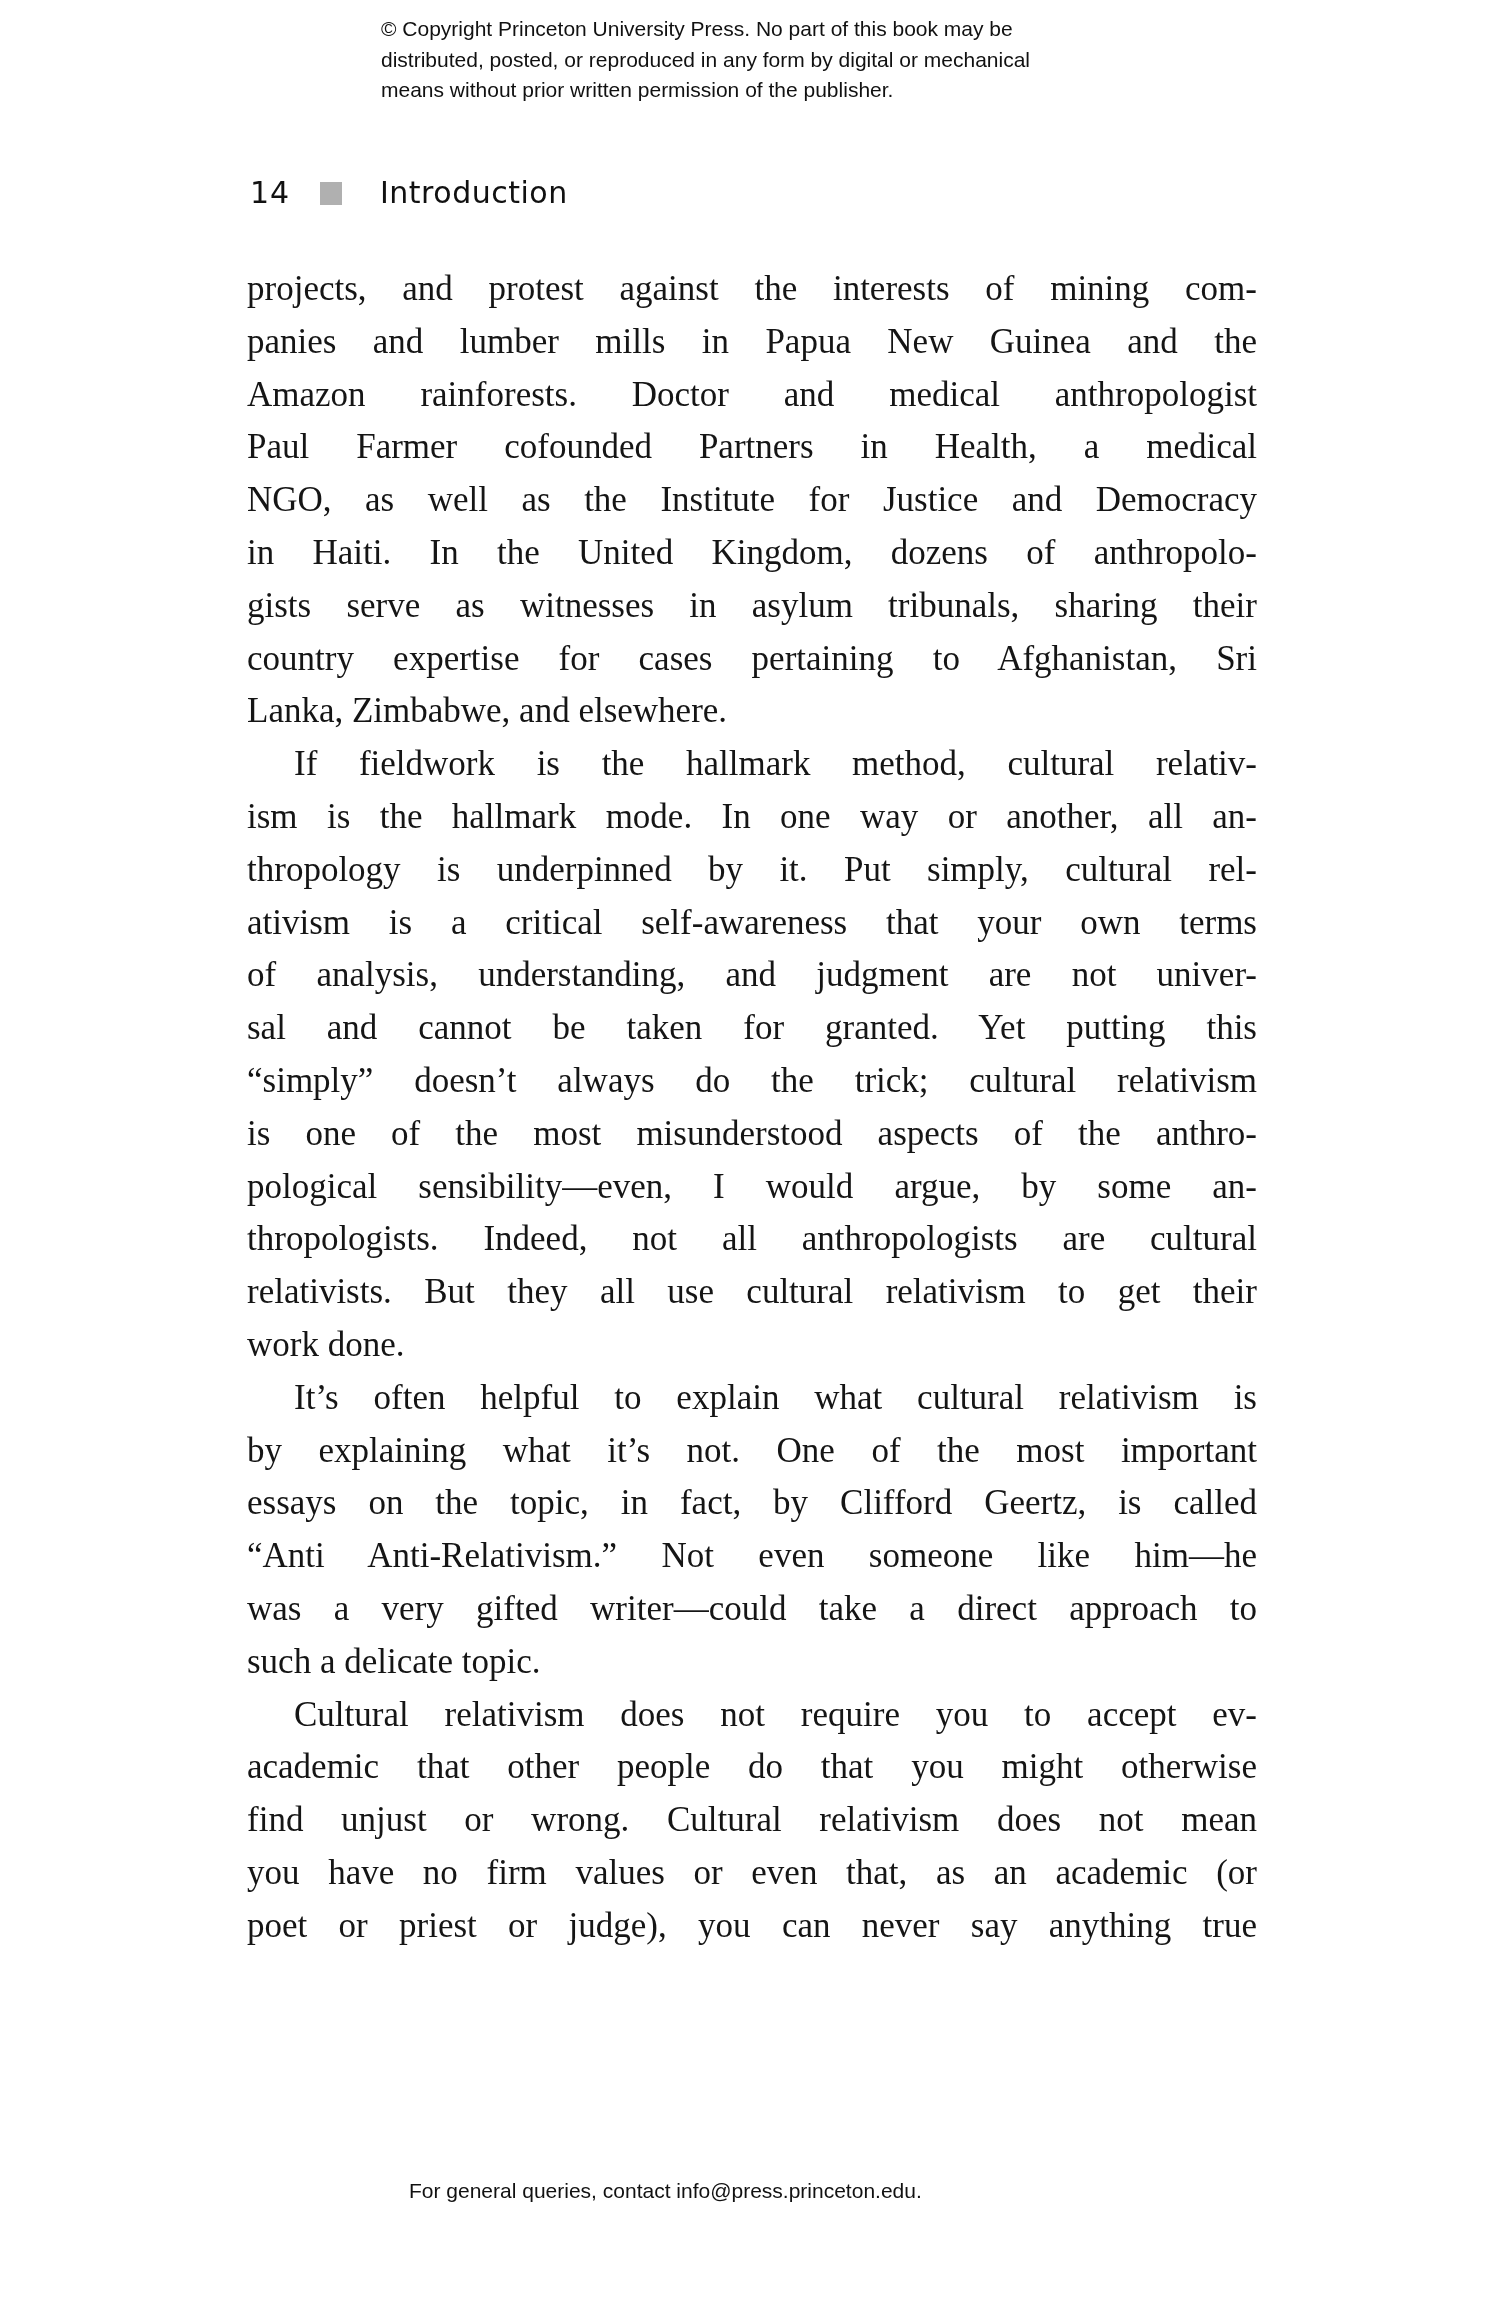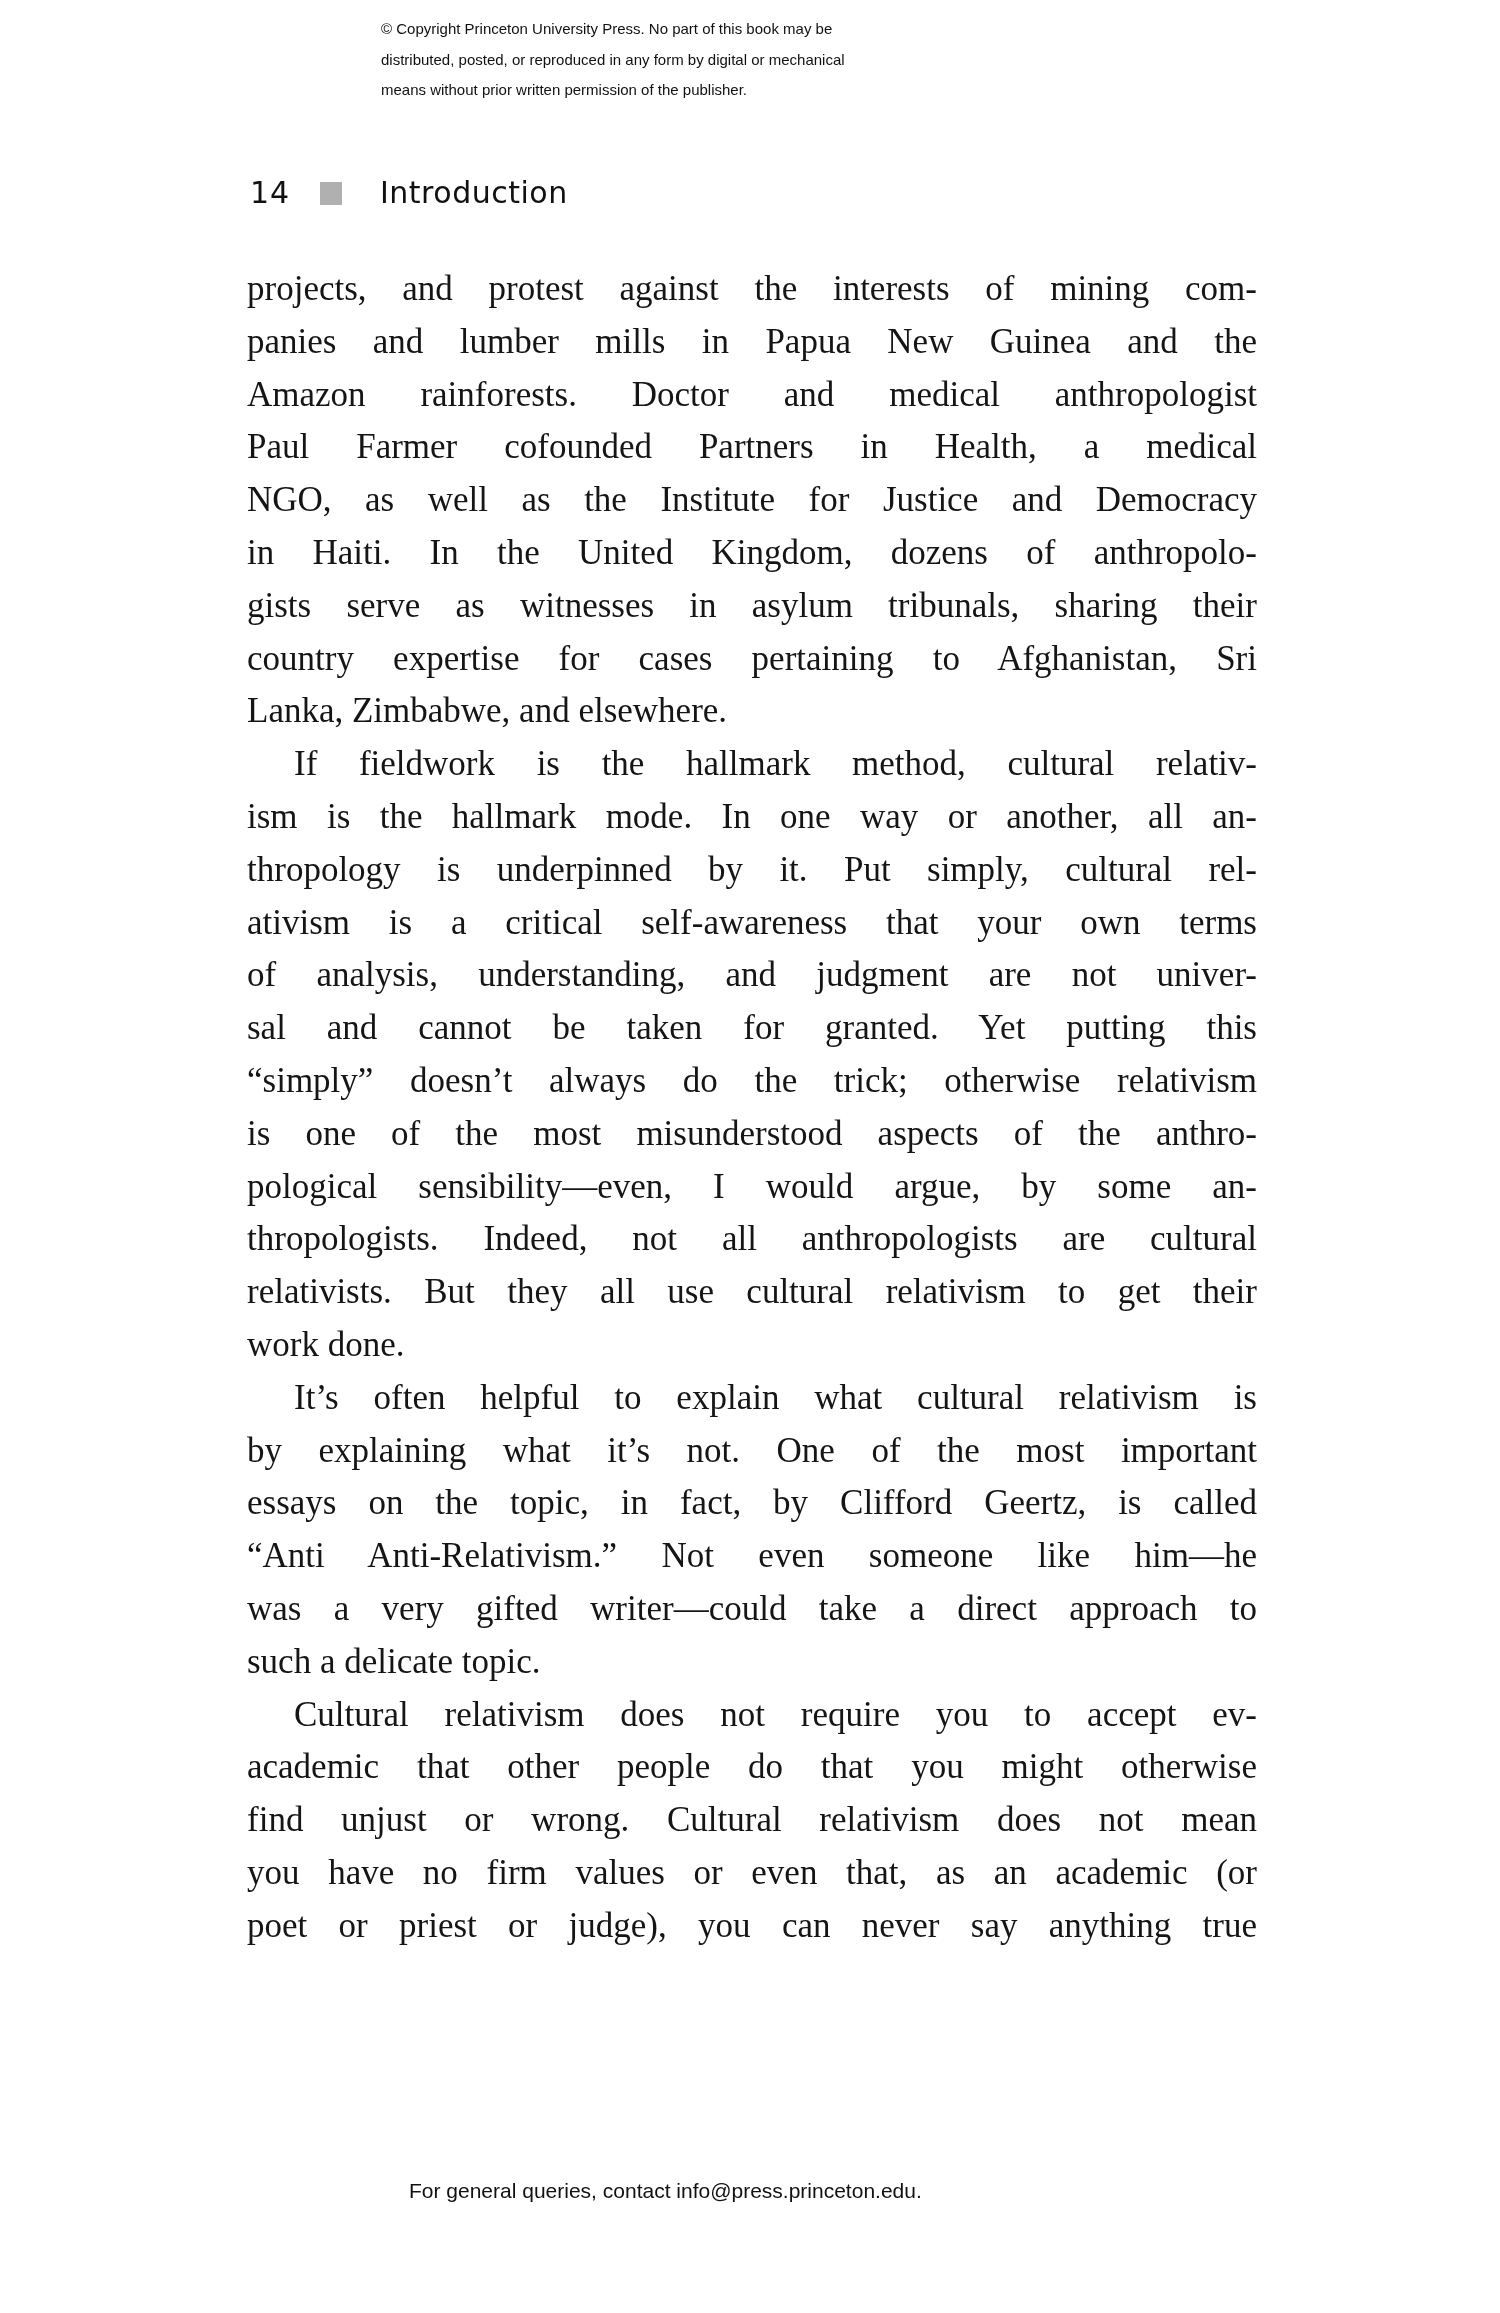--- a/index.html
+++ b/index.html
@@ -1,19 +1,19 @@
 <!DOCTYPE html>
 <html><head>
 <meta charset="utf-8">
 <style>
   html, body { margin: 0; padding: 0; background: #ffffff; }
   body { width: 1500px; height: 2313px; position: relative; overflow: hidden; color: #111111; }
   .copyright {
     position: absolute; left: 381px; top: 14px; width: 830px;
-    font-family: "Liberation Sans", sans-serif; font-size: 15px; line-height: 30.5px;
+    font-family: "Liberation Sans", sans-serif; font-size: 21px; line-height: 30.5px;
     color: #111;
   }
   .copyright div { white-space: nowrap; }
   .running-head {
     position: absolute; left: 250px; top: 176px; height: 34px;
     font-family: "DejaVu Sans", sans-serif; font-size: 30px; line-height: 34px; color: #111;
   }
   .folio { position: absolute; left: 0; top: 0; letter-spacing: 1px; }
   .marker { position: absolute; left: 70px; top: 6px; width: 22px; height: 23px; }
   .chapter { position: absolute; left: 130px; top: 0; white-space: nowrap; letter-spacing: 0.5px; }
@@ -54,21 +54,21 @@
     <span class="line" style="white-space: nowrap;">in Haiti. In the United Kingdom, dozens of anthropolo-</span>
     <span class="line" style="white-space: nowrap;">gists serve as witnesses in asylum tribunals, sharing their</span>
     <span class="line" style="white-space: nowrap;">country expertise for cases pertaining to Afghanistan, Sri</span>
     <span class="line last" style="white-space: nowrap;">Lanka, Zimbabwe, and elsewhere.</span>
     <span class="line indent" style="white-space: nowrap;">If fieldwork is the hallmark method, cultural relativ-</span>
     <span class="line" style="white-space: nowrap;">ism is the hallmark mode. In one way or another, all an-</span>
     <span class="line" style="white-space: nowrap;">thropology is underpinned by it. Put simply, cultural rel-</span>
     <span class="line" style="white-space: nowrap;">ativism is a critical self-awareness that your own terms</span>
     <span class="line" style="white-space: nowrap;">of analysis, understanding, and judgment are not univer-</span>
     <span class="line" style="white-space: nowrap;">sal and cannot be taken for granted. Yet putting this</span>
-    <span class="line" style="white-space: nowrap;">“simply” doesn’t always do the trick; otherwise relativism</span>
+    <span class="line" style="white-space: nowrap;">“simply” doesn’t always do the trick; cultural relativism</span>
     <span class="line" style="white-space: nowrap;">is one of the most misunderstood aspects of the anthro-</span>
     <span class="line" style="white-space: nowrap;">pological sensibility—even, I would argue, by some an-</span>
     <span class="line" style="white-space: nowrap;">thropologists. Indeed, not all anthropologists are cultural</span>
     <span class="line" style="white-space: nowrap;">relativists. But they all use cultural relativism to get their</span>
     <span class="line last" style="white-space: nowrap;">work done.</span>
     <span class="line indent" style="white-space: nowrap;">It’s often helpful to explain what cultural relativism is</span>
     <span class="line" style="white-space: nowrap;">by explaining what it’s not. One of the most important</span>
     <span class="line" style="white-space: nowrap;">essays on the topic, in fact, by Clifford Geertz, is called</span>
     <span class="line" style="white-space: nowrap;">“Anti Anti-Relativism.” Not even someone like him—he</span>
     <span class="line" style="white-space: nowrap;">was a very gifted writer—could take a direct approach to</span>

